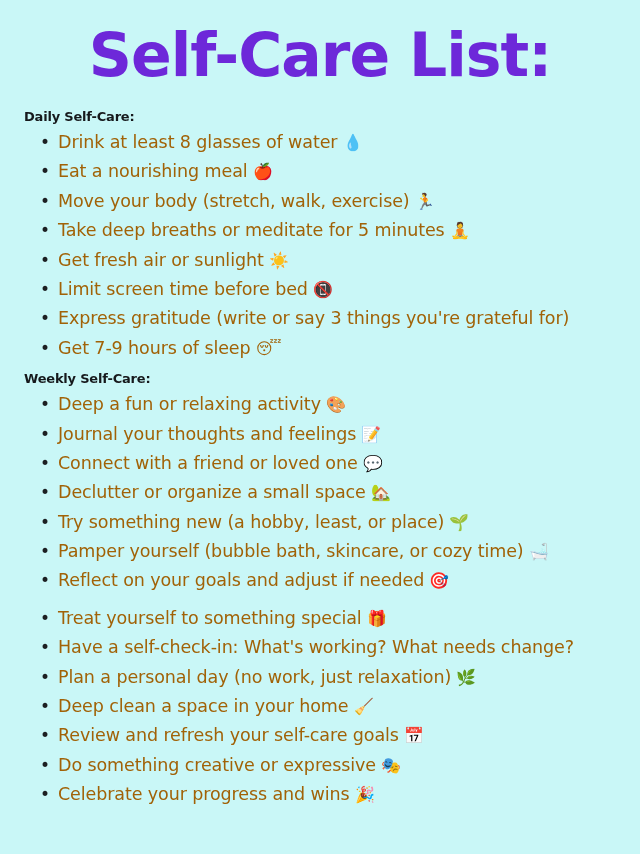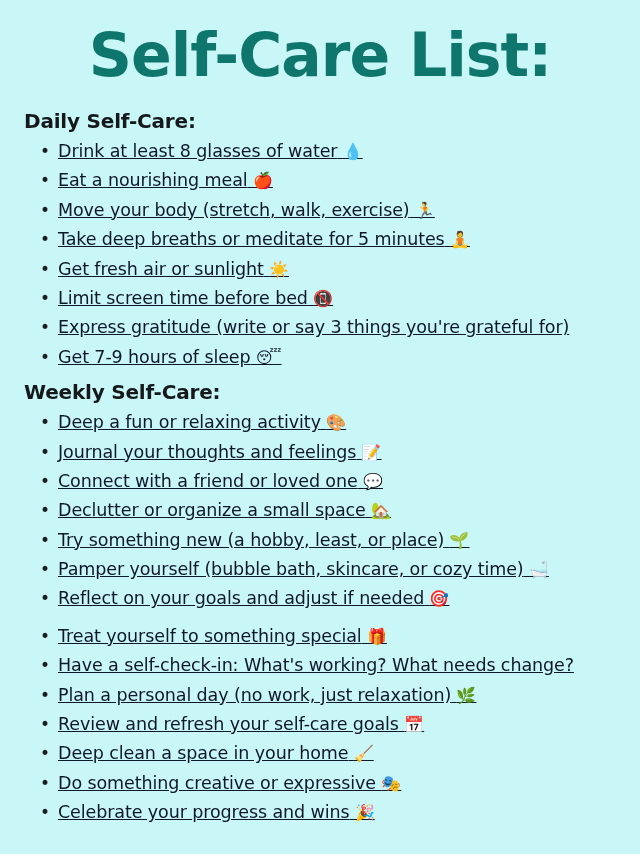--- a/index.html
+++ b/index.html
@@ -20,49 +20,48 @@
     background: #c9f7f7;
     box-sizing: border-box;
     padding: 16px 20px 0 20px;
   }
   .title {
     font-family: "DejaVu Sans", sans-serif;
     font-weight: bold;
     font-size: 60px;
     line-height: 1.05;
     letter-spacing: -1px;
-    color: #0f766e;
+    color: #6d28d9;
     text-align: center;
     margin: 8px 0 22px 0;
   }
   .section {
     margin: 0 0 2px 0;
   }
   .section-heading {
     font-family: "DejaVu Sans", sans-serif;
     font-weight: bold;
-    font-size: 20px;
+    font-size: 13px;
     color: #16191c;
     margin: 0 0 4px 4px;
     letter-spacing: -0.2px;
   }
   ul.items {
     list-style: none;
     margin: 0 0 8px 0;
     padding: 0;
   }
   ul.items li {
     position: relative;
     font-size: 17.5px;
     line-height: 1.68;
-    color: #0f172a;
+    color: #a16207;
     padding-left: 38px;
     letter-spacing: -0.1px;
     white-space: nowrap;
-    text-decoration: underline;
   }
   ul.items li::before {
     content: "•";
     position: absolute;
     left: 20px;
     top: 0;
     font-size: 17px;
     color: #1c1f22;
   }
   .emoji {
@@ -99,20 +98,20 @@
           <li><span>Try something new (a hobby, least, or place)</span> <span class="emoji">🌱</span></li>
           <li><span>Pamper yourself (bubble bath, skincare, or cozy time)</span> <span class="emoji">🛁</span></li>
           <li><span>Reflect on your goals and adjust if needed</span> <span class="emoji">🎯</span></li>
         </ul>
       </div>
       <div class="section">
         <ul class="items">
           <li><span>Treat yourself to something special</span> <span class="emoji">🎁</span></li>
           <li><span>Have a self-check-in: What's working? What needs change?</span></li>
           <li><span>Plan a personal day (no work, just relaxation)</span> <span class="emoji">🌿</span></li>
+          <li><span>Deep clean a space in your home</span> <span class="emoji">🧹</span></li>
           <li><span>Review and refresh your self-care goals</span> <span class="emoji">📅</span></li>
-          <li><span>Deep clean a space in your home</span> <span class="emoji">🧹</span></li>
           <li><span>Do something creative or expressive</span> <span class="emoji">🎭</span></li>
           <li><span>Celebrate your progress and wins</span> <span class="emoji">🎉</span></li>
         </ul>
       </div>
     </div>
 </div>
 
 </body></html>

